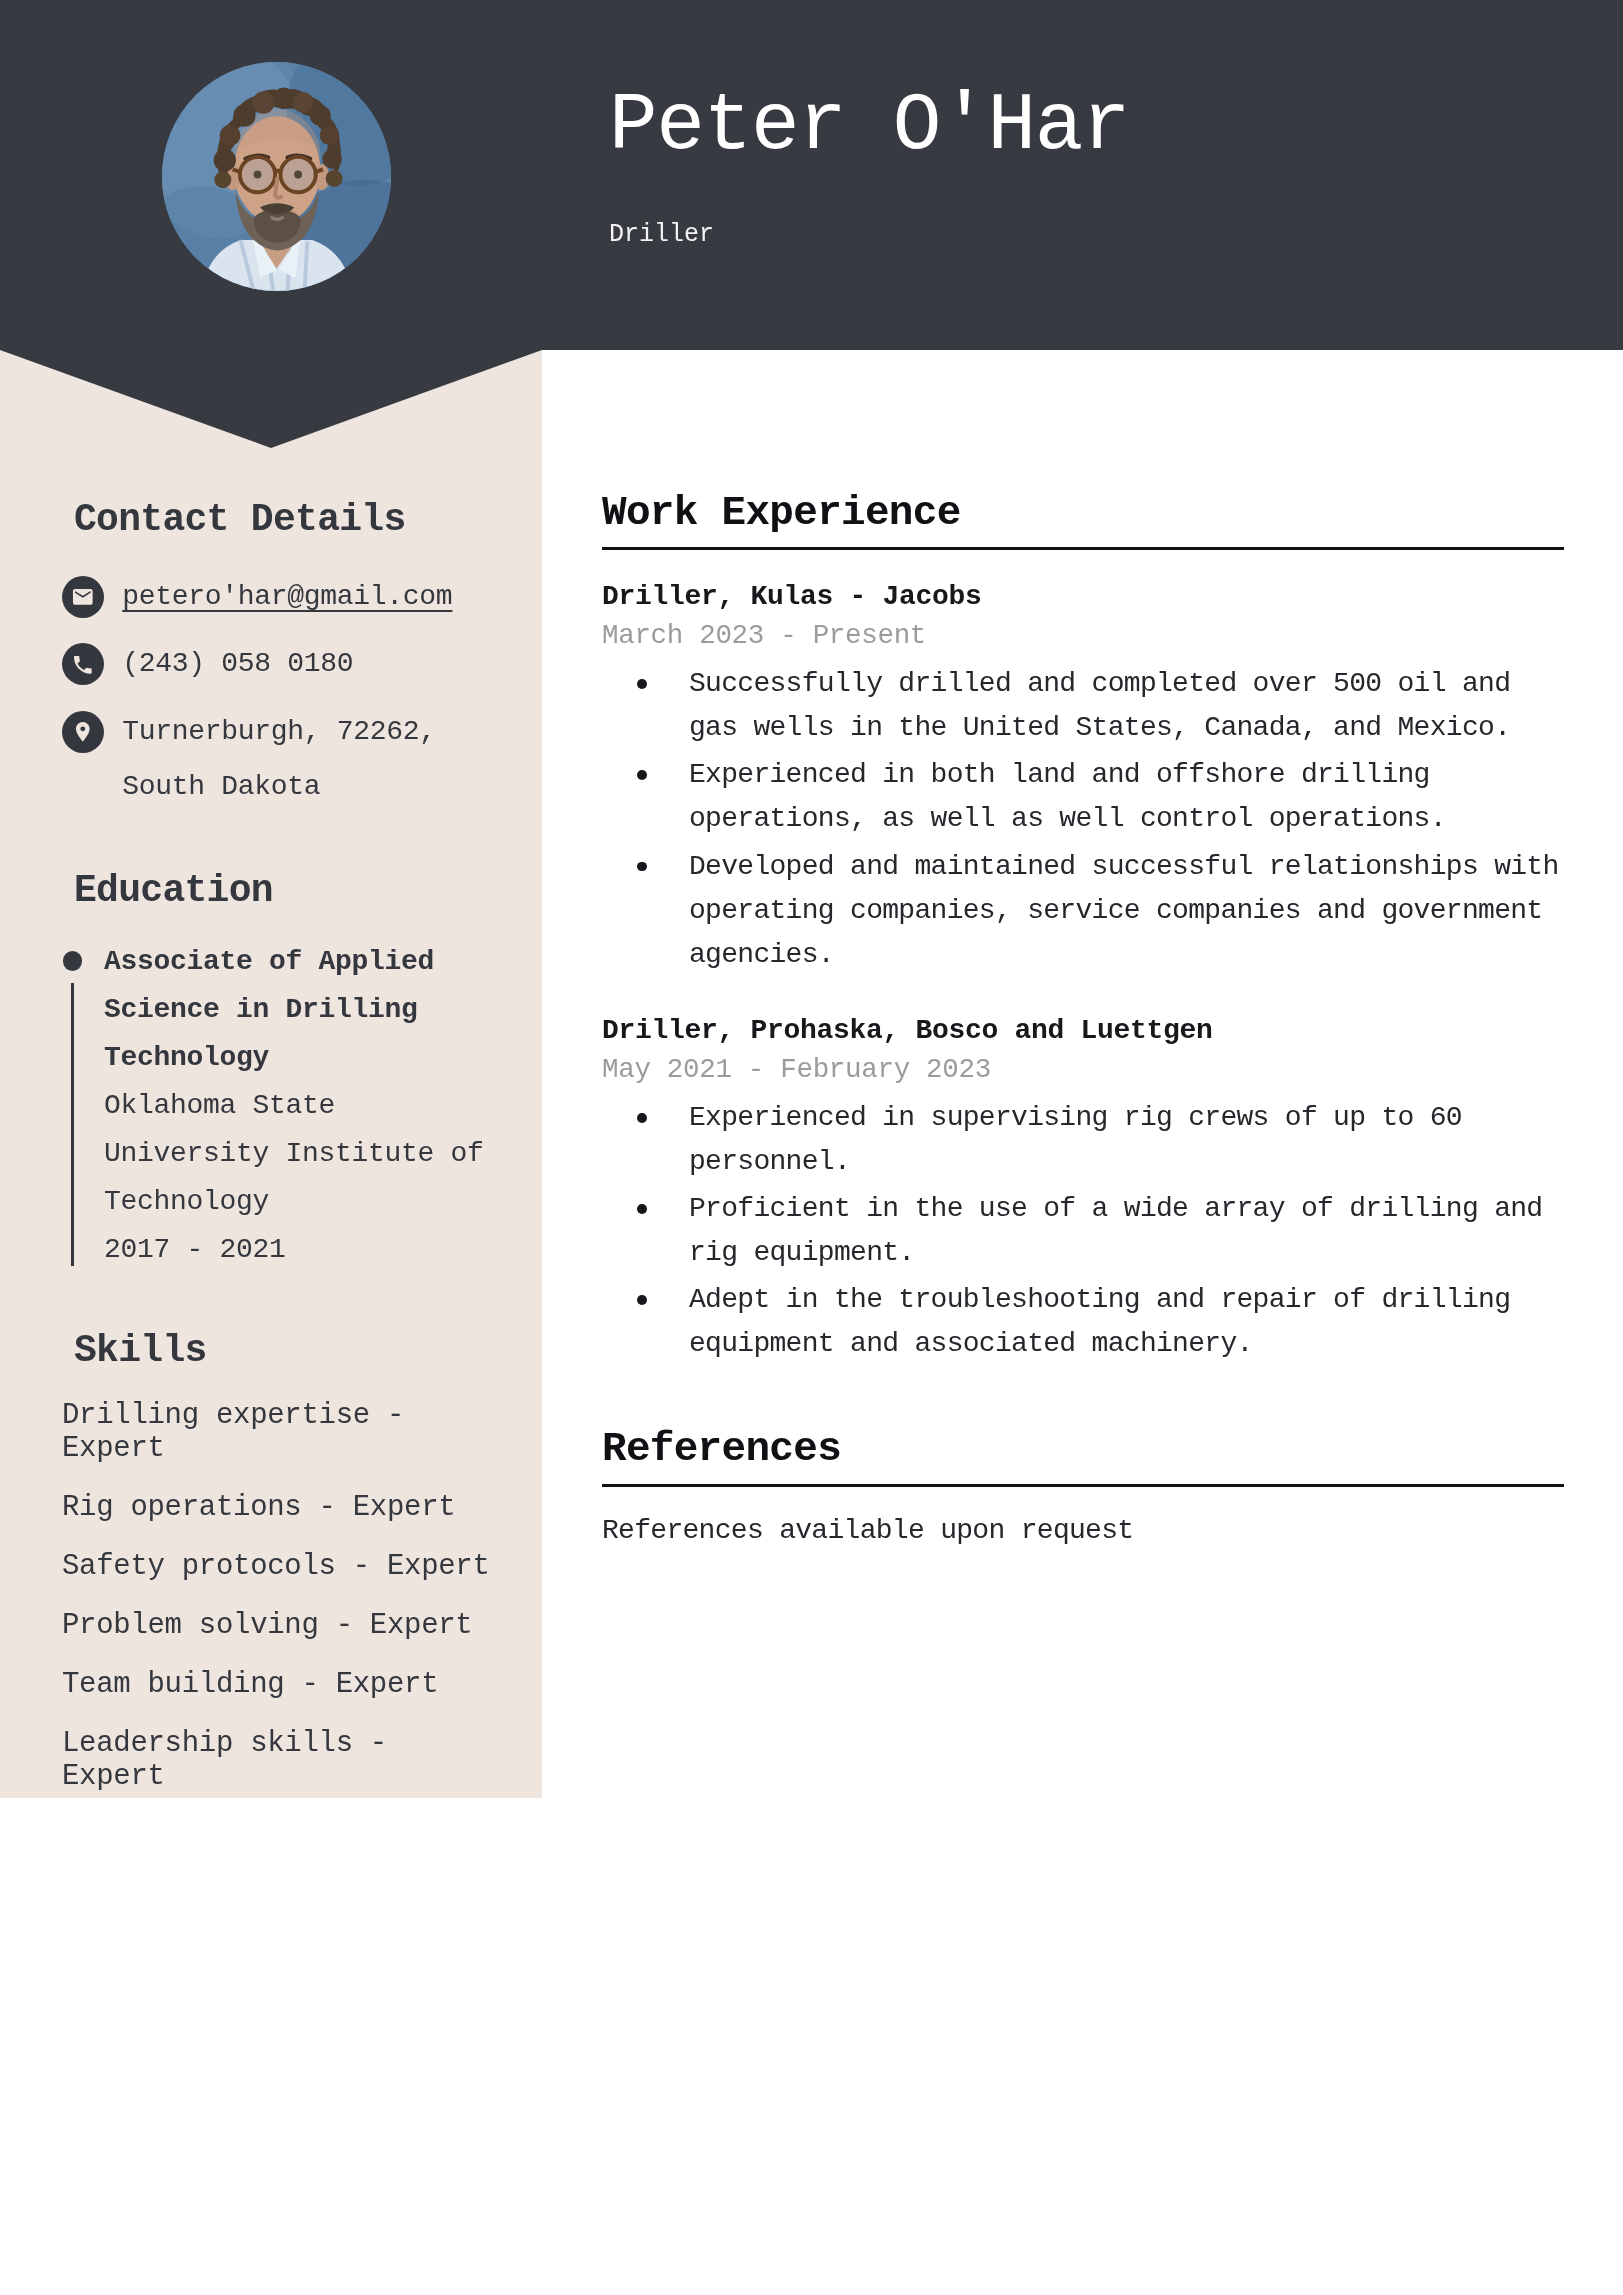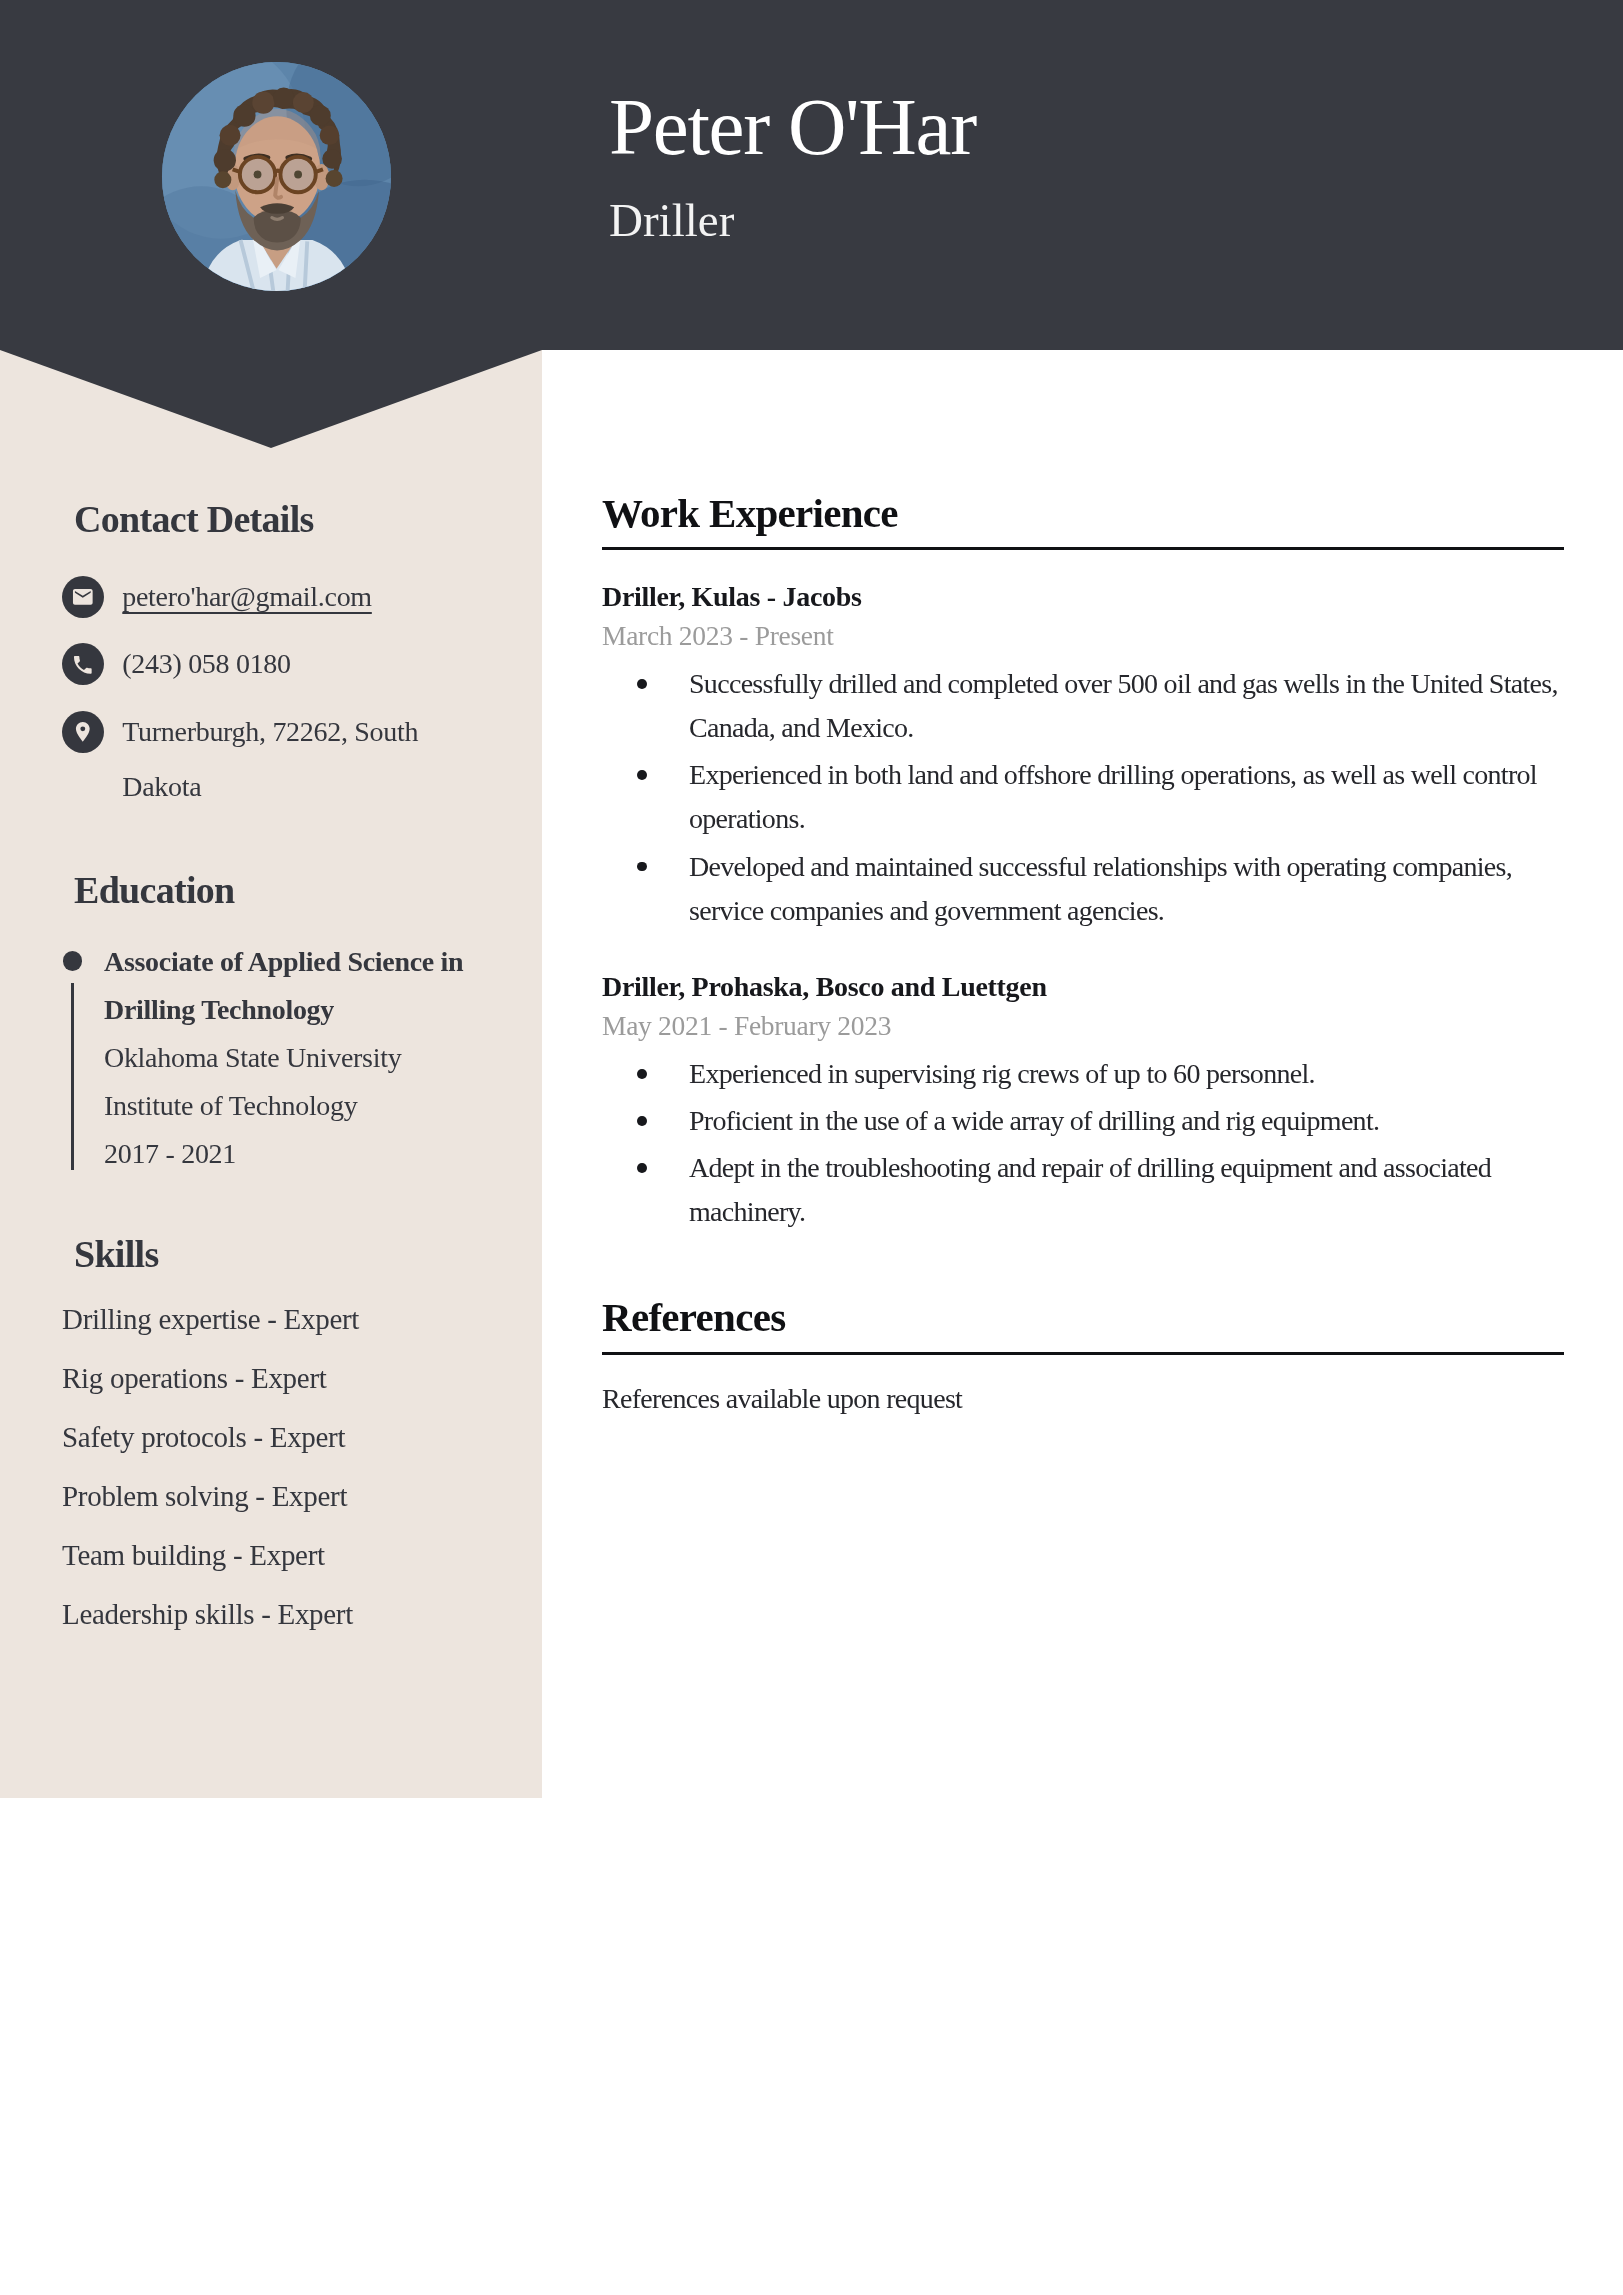--- a/index.html
+++ b/index.html
@@ -1,31 +1,31 @@
 <!DOCTYPE html>
 <html style="--header_bg: #383A41; --sidebar_bg: #EDE5DE; --muted: #9B9B9B; --text_dark: #35373E; --main_text: #26272C;font-size:10.5px"><head>
 <meta charset="utf-8">
 <style>
   html,body{margin:0;padding:0;background:#ffffff;}
   .page{
     position:relative;width:1623px;height:1798px;overflow:hidden;
-    font-family:Liberation Serif, serif;background:#ffffff;color:#3B3D44;
+    font-family:Liberation Mono, monospace;background:#ffffff;color:#3B3D44;
   }
   
   .sidebar-bg{position:absolute;left:0;top:0;width:542px;height:100%;background:var(--sidebar_bg,#EDE5DE);}
   .header{position:absolute;left:0;top:0;width:100%;height:350px;background:var(--header_bg,#383A41);}
   .chevron{position:absolute;left:0;top:350px;width:542px;height:98px;background:var(--header_bg,#383A41);
     clip-path:polygon(0 0,100% 0,50% 100%);}
   
   .avatar{position:absolute;left:162px;top:62px;width:229px;height:229px;border-radius:50%;overflow:hidden;background:#5d85aa;}
   .avatar svg{display:block;width:100%;height:100%;}
   
   .header-text{position:absolute;left:609px;top:79px;}
   .name{margin:0;font-size:81px;line-height:96px;font-weight:400;color:#ffffff;letter-spacing:-1.3px;}
-  .subtitle{margin-top:26px;font-size:47px;line-height:39px;font-weight:400;color:#F3F3F3;letter-spacing:0;}
+  .subtitle{margin-top:40px;font-size:25px;line-height:39px;font-weight:400;color:#F3F3F3;letter-spacing:0;}
   
   .sidebar{position:absolute;left:62px;top:486px;width:430px;color:#35373E;}
   .sb-h2{margin:12px;font-size:38px;line-height:43px;font-weight:700;letter-spacing:-0.7px;color:#35373E;}
   .contact-rows{margin-top:35px;display:flex;flex-direction:column;gap:19.6px;}
   .contact-row{display:flex;align-items:flex-start;gap:18.3px;}
   .cicon{flex:0 0 auto;width:42px;height:42px;border-radius:50%;background:#35373E;
     display:flex;align-items:center;justify-content:center;}
   .cicon svg{width:23.6px;height:23.6px;fill:#EDE5DE;}
   .contact-text{font-size:28px;line-height:55px;letter-spacing:-0.3px;margin-top:-7.2px;}
   .email{color:#35373E;text-decoration:underline;text-decoration-thickness:2px;text-underline-offset:5.9px;}

